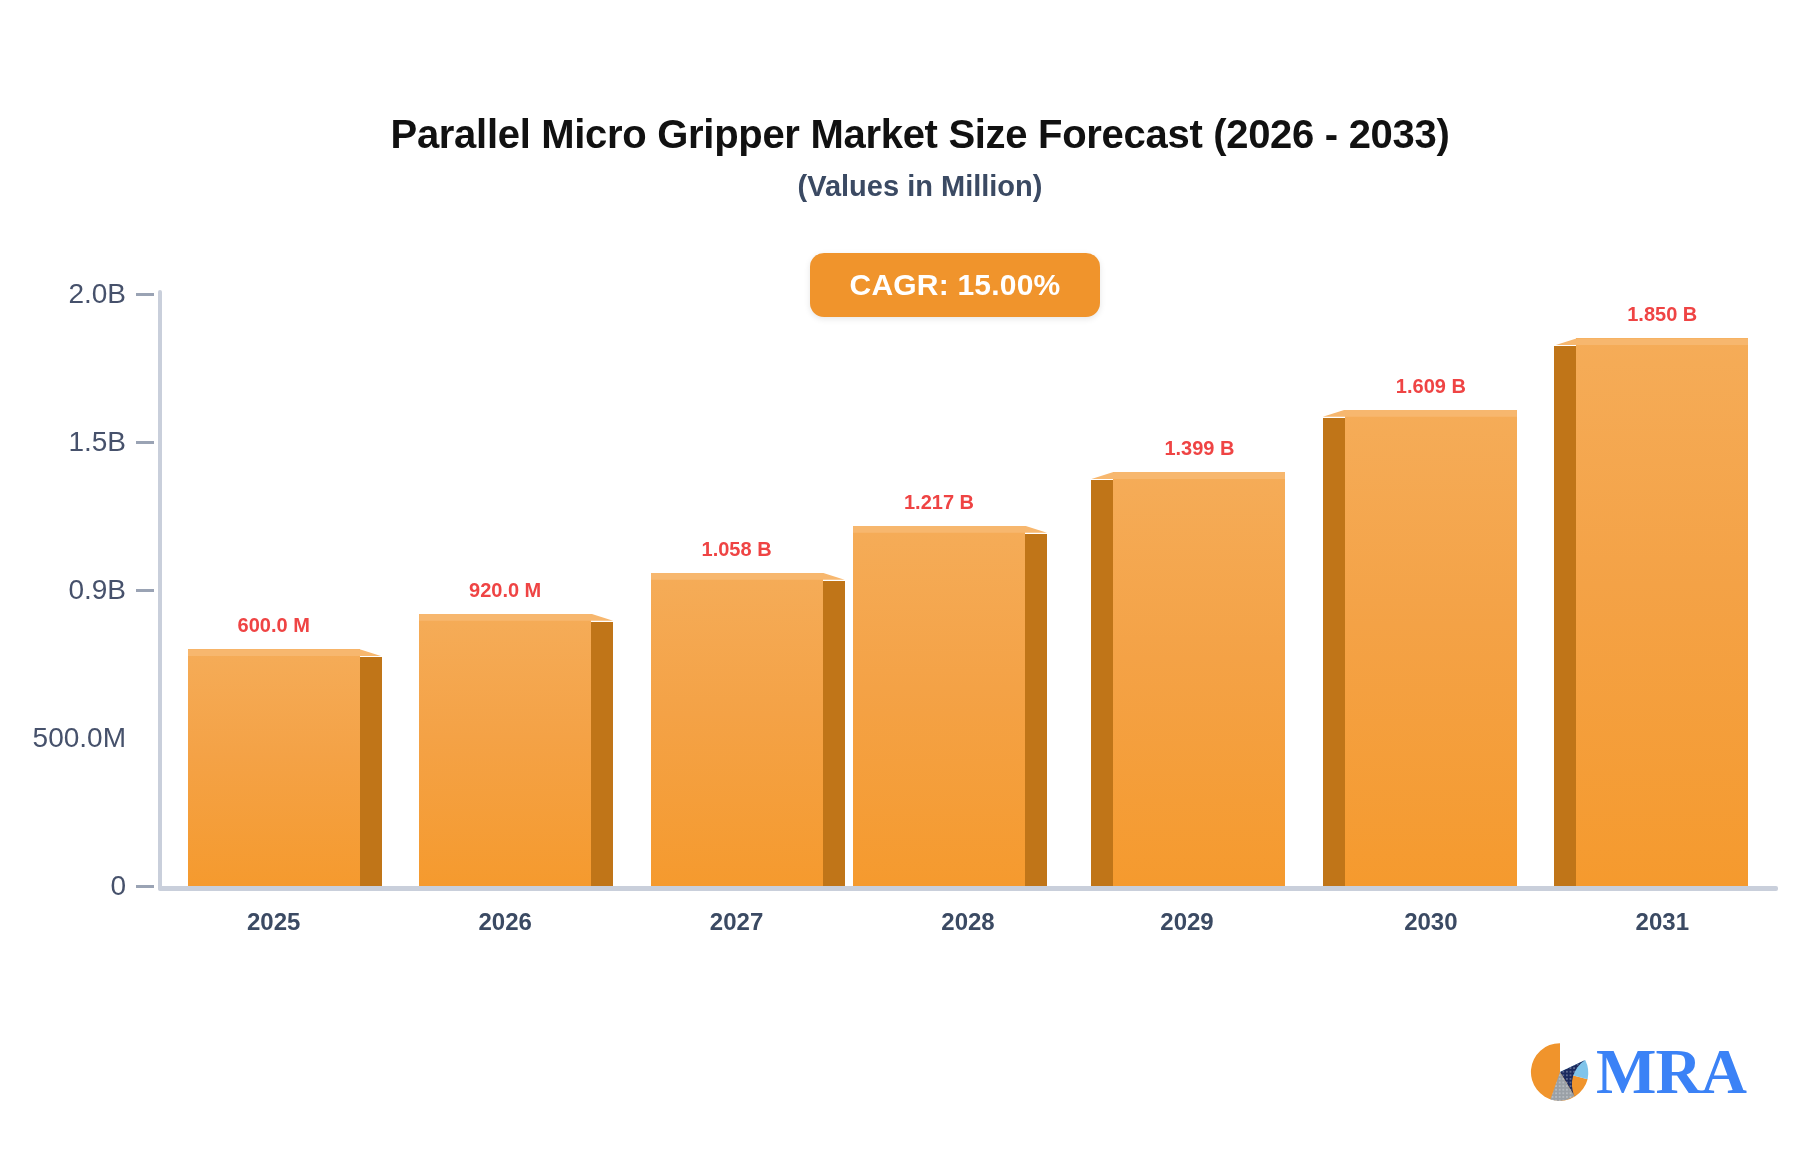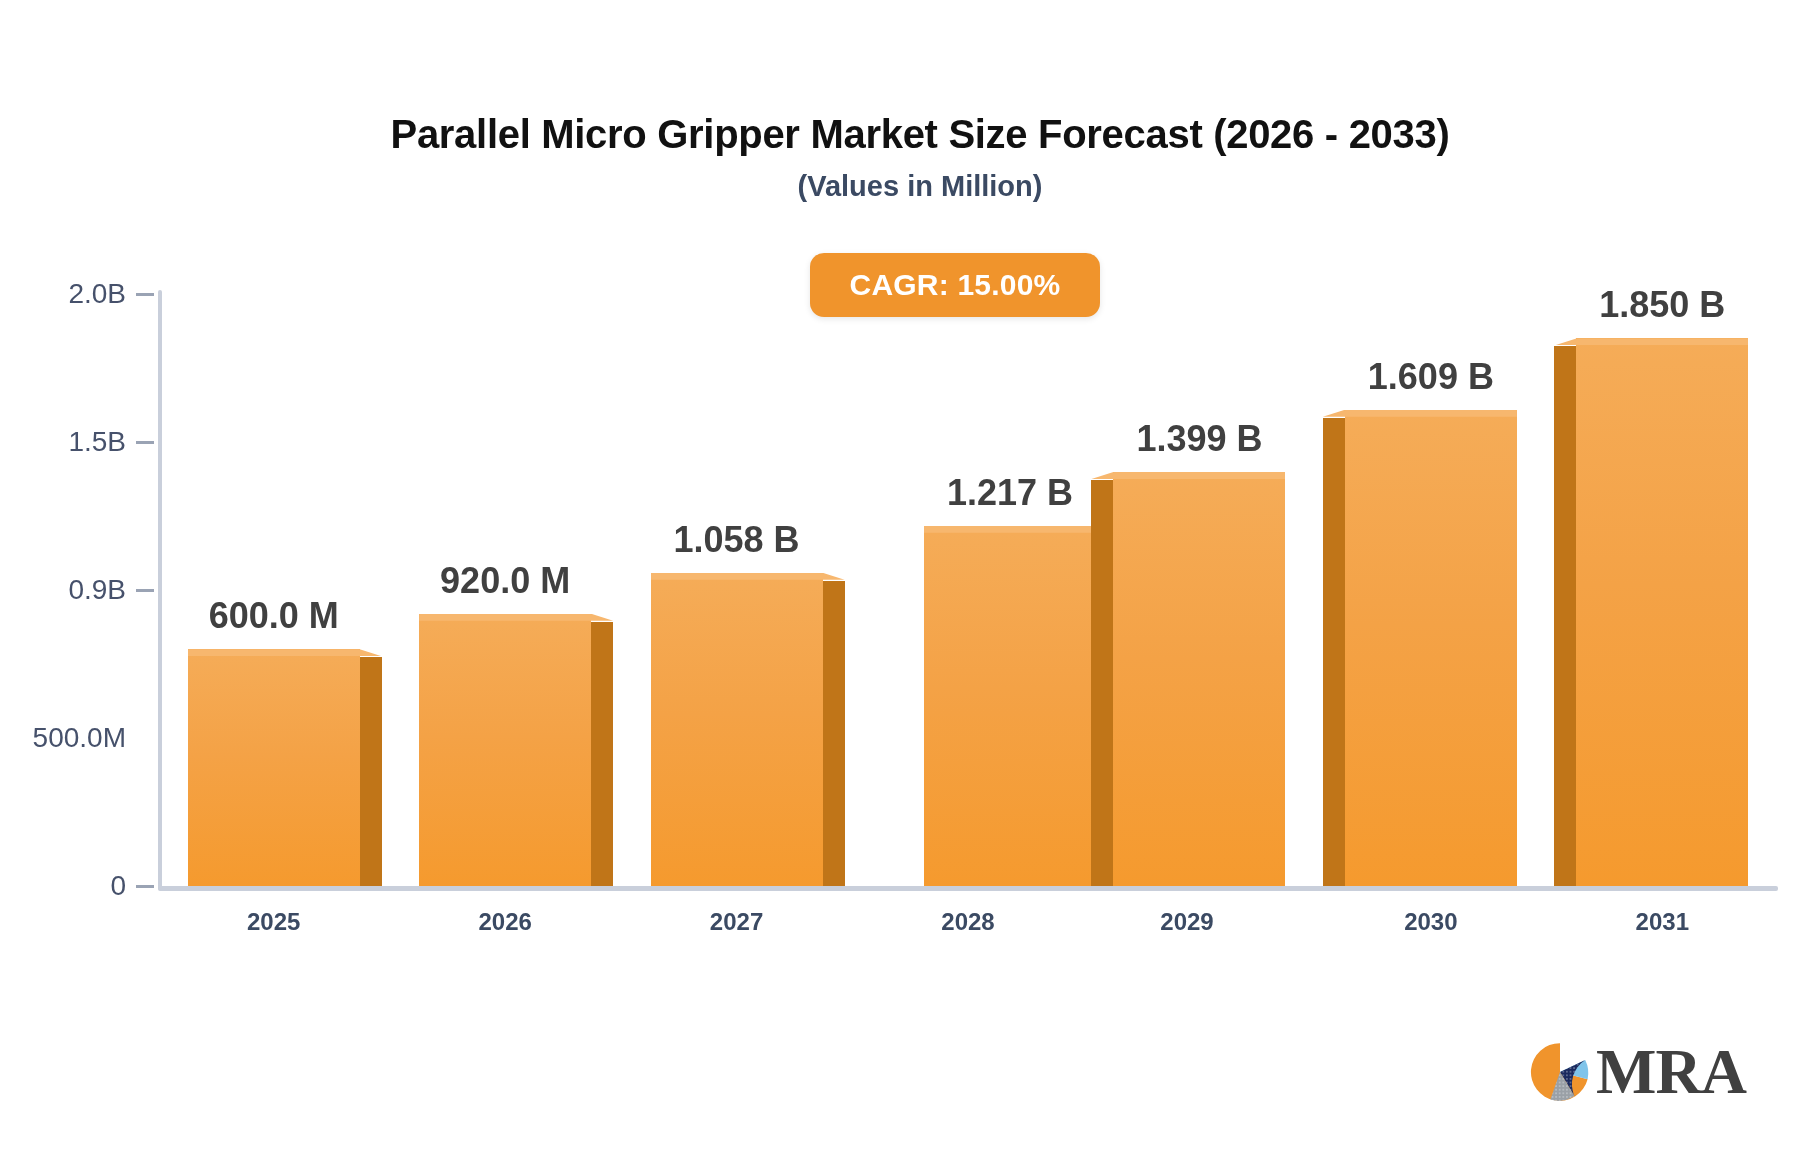--- a/index.html
+++ b/index.html
@@ -150,23 +150,23 @@
   .bar-side.left  { right: 100%; }
   .bar-top {
     position: absolute;
     height: 7px;
     background: #F7B76E;
   }
   .bar-label {
     position: absolute;
     left: 50%;
     transform: translateX(-50%);
-    font-size: 36px;
-    font-weight: bold;
-    color: #404040;
+    font-size: 20px;
+    font-weight: bold;
+    color: #ef4444;
     white-space: nowrap;
   }
 
   
   #brand-logo {
     position: absolute;
     left: 1510px;
     top: 1040px;
     display: flex;
     align-items: center;
@@ -175,21 +175,21 @@
   #brand-logo .logo-mark {
     width: 60px;
     height: 60px;
     position: relative;
     flex: none;
   }
   #brand-logo .logo-text {
     font-family: "Liberation Serif", serif;
     font-size: 64px;
     font-weight: bold;
-    color: #404040;
+    color: #3b82f6;
     line-height: 1;
     letter-spacing: -1px;
   }
 </style>
 </head>
 <body>
 
 <div id="canvas">
 
   <div id="chart-title">Parallel Micro Gripper Market Size Forecast (2026 - 2033)</div>
@@ -225,21 +225,21 @@
           <div class="bar-side right" style="height: 264.32px;"></div>
           <div class="bar-top" style="bottom: 265.32px; width: 194px; left: 0px; clip-path: polygon(0px 0px, calc(100% - 22px) 0px, 100% 100%, 0px 100%);"></div>
           <div class="bar-label" style="bottom: 284.32px;">920.0 M</div>
         </div>
         <div class="bar-group" style="left: 492.571px; width: 172px; height: 313.168px;">
           <div class="bar-front" style="height: 313.168px;"></div>
           <div class="bar-side right" style="height: 305.168px;"></div>
           <div class="bar-top" style="bottom: 306.168px; width: 194px; left: 0px; clip-path: polygon(0px 0px, calc(100% - 22px) 0px, 100% 100%, 0px 100%);"></div>
           <div class="bar-label" style="bottom: 325.168px;">1.058 B</div>
         </div>
-        <div class="bar-group" style="left: 766px; width: 172px; height: 360.232px;">
+        <div class="bar-group" style="left: 695px; width: 172px; height: 360.232px;">
           <div class="bar-front" style="height: 360.232px;"></div>
           <div class="bar-side right" style="height: 352.232px;"></div>
           <div class="bar-top" style="bottom: 353.232px; width: 194px; left: 0px; clip-path: polygon(0px 0px, calc(100% - 22px) 0px, 100% 100%, 0px 100%);"></div>
           <div class="bar-label" style="bottom: 372.232px;">1.217 B</div>
         </div>
         <div class="bar-group" style="left: 955.429px; width: 172px; height: 414.104px;">
           <div class="bar-front" style="height: 414.104px;"></div>
           <div class="bar-side left" style="height: 406.104px;"></div>
           <div class="bar-top" style="bottom: 407.104px; width: 194px; left: -22px; clip-path: polygon(0px 100%, 22px 0px, 100% 0px, 100% 100%);"></div>
           <div class="bar-label" style="bottom: 426.104px;">1.399 B</div>

